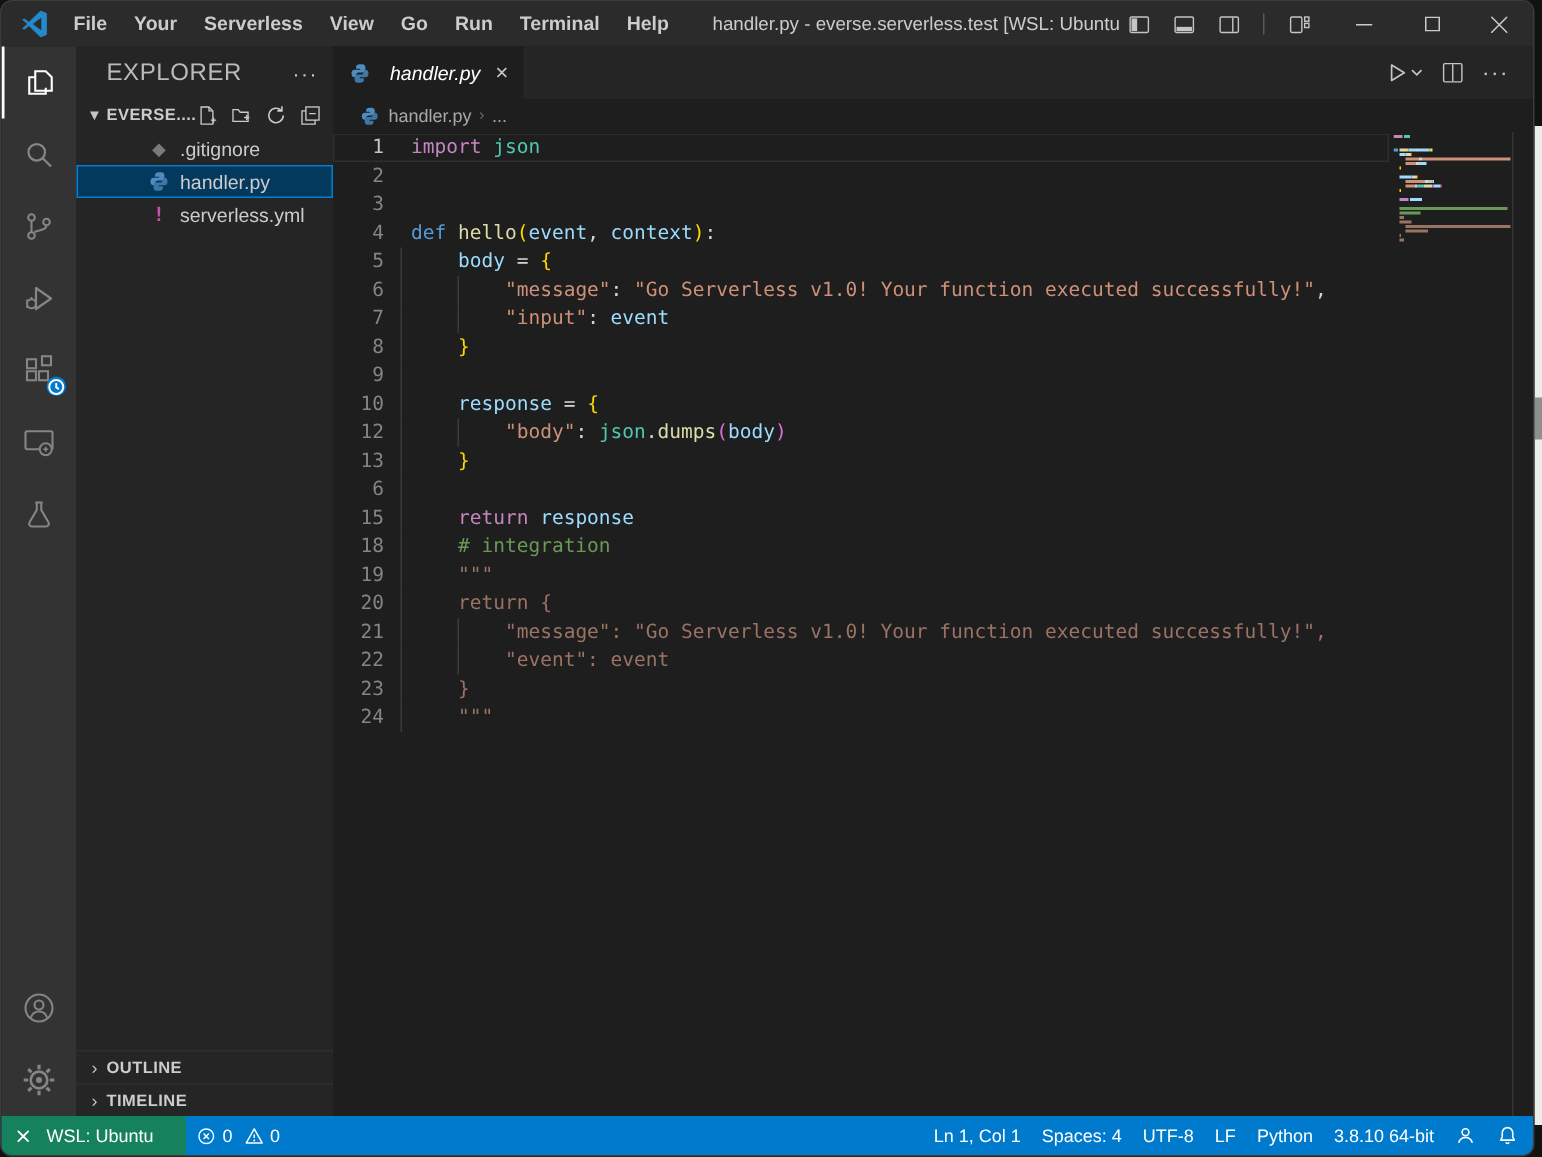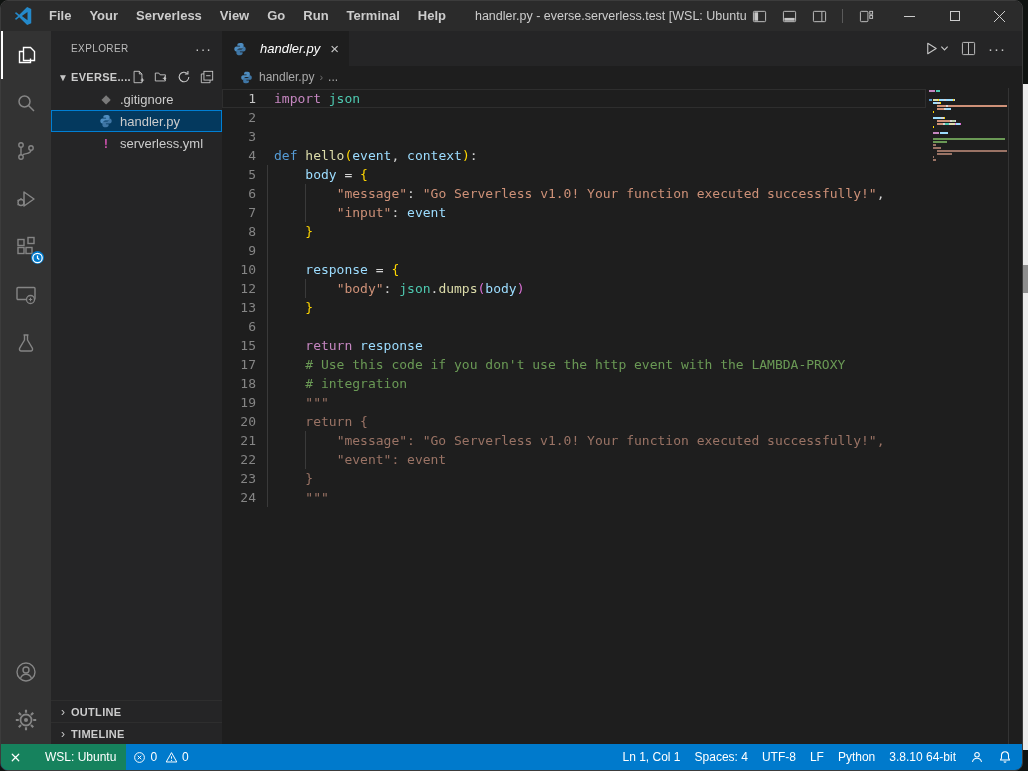--- a/index.html
+++ b/index.html
@@ -32,21 +32,21 @@
   .ab-item { width:50px; height:48px; display:flex; align-items:center; justify-content:center;
              color:#858585; position:relative; }
   .ab-item.active { color:#ffffff; border-left:2px solid #ffffff; }
   .ab-item svg { width:24px; height:24px; }
   .ab-badge { position:absolute; right:7px; bottom:7px; width:13px; height:13px; border-radius:50%;
               background:#007acc; display:flex; align-items:center; justify-content:center; }
   .ab-spacer { flex:1; }
 
   .sidebar { width:171px; background:#252526; display:flex; flex-direction:column; flex:none; color:#cccccc; }
   .sb-header { height:35px; display:flex; align-items:center; padding:0 10px 0 20px; flex:none; }
-  .sb-title { font-size:10px; color:#bbbbbb; letter-spacing:.4px; flex:1; }
+  .sb-title { font-size:16px; color:#bbbbbb; letter-spacing:.4px; flex:1; }
   .sb-more { color:#c5c5c5; font-size:14px; letter-spacing:1px; }
   .sb-section { height:22px; display:flex; align-items:center; padding:0 8px 0 4px; flex:none; }
   .sb-chev { color:#c5c5c5; font-size:10px; width:16px; text-align:center; }
   .sb-folder { font-size:11px; font-weight:bold; color:#cccccc; letter-spacing:.3px; flex:1; white-space:nowrap; overflow:hidden; }
   .sb-actions { display:flex; gap:9px; color:#cccccc; align-items:center; }
   .file-row { height:22px; display:flex; align-items:center; padding-left:46px; font-size:13px;
               color:#cccccc; border:1px solid transparent; }
   .file-row.selected { background:#04395e; border-color:#007fd4; }
   .f-icon { width:16px; height:16px; margin-right:6px; display:flex; align-items:center; justify-content:center;
             font-size:11px; flex:none; }
@@ -82,22 +82,22 @@
   .gA { left:-7px; } .gB { left:31px; }
 
   .minimap { position:absolute; top:2px; right:15px; width:78px; overflow:hidden; }
   .mm-row { height:2px; margin-bottom:1px; display:flex; }
   .mm-row i { display:block; height:2px; flex:none; }
   .scrollbar { position:absolute; top:0; right:0; width:14px; bottom:0; border-left:1px solid #343434; }
 
   
   .statusbar { height:26px; background:#007acc; display:flex; align-items:center; color:#ffffff;
                font-size:12px; flex:none; }
-  .st-remote { background:#16825d; height:26px; display:flex; align-items:center; padding:0 10px 0 8px;
-               gap:23px; flex:none; }
+  .st-remote { background:#16825d; height:26px; display:flex; align-items:center; padding:0 22px 0 8px;
+               gap:9px; flex:none; }
   .st-item { display:flex; align-items:center; gap:4px; padding:0 7px; height:26px; }
   .st-fill { flex:1; }
   .st-icon svg { display:block; }
 </style>
 </head>
 <body>
 
 <div class="bg-strip">
   <div class="bg-handle"></div>
 </div>
@@ -417,24 +417,20 @@
             </div>
             <div class="line">
               <span class="num">6</span>
               <span class="txt"><i class="guide gA"></i></span>
             </div>
             <div class="line">
               <span class="num">15</span>
               <span class="txt"><i class="guide gA"></i><span style="color: rgb(212, 212, 212);">    </span><span style="color: rgb(197, 134, 192);">return</span><span style="color: rgb(212, 212, 212);"> </span><span style="color: rgb(156, 220, 254);">response</span></span>
             </div>
             <div class="line">
-              <span class="num">17</span>
-              <span class="txt"><i class="guide gA"></i><span style="color: rgb(212, 212, 212);">    </span><span style="color: rgb(106, 153, 85);"># Use this code if you don't use the http event with the LAMBDA-PROXY</span></span>
-            </div>
-            <div class="line">
               <span class="num">18</span>
               <span class="txt"><i class="guide gA"></i><span style="color: rgb(212, 212, 212);">    </span><span style="color: rgb(106, 153, 85);"># integration</span></span>
             </div>
             <div class="line">
               <span class="num">19</span>
               <span class="txt"><i class="guide gA"></i><span style="color: rgb(212, 212, 212);">    </span><span style="color: rgb(154, 115, 101);">"""</span></span>
             </div>
             <div class="line">
               <span class="num">20</span>
               <span class="txt"><i class="guide gA"></i><span style="color: rgb(212, 212, 212);">    </span><span style="color: rgb(154, 115, 101);">return {</span></span>

